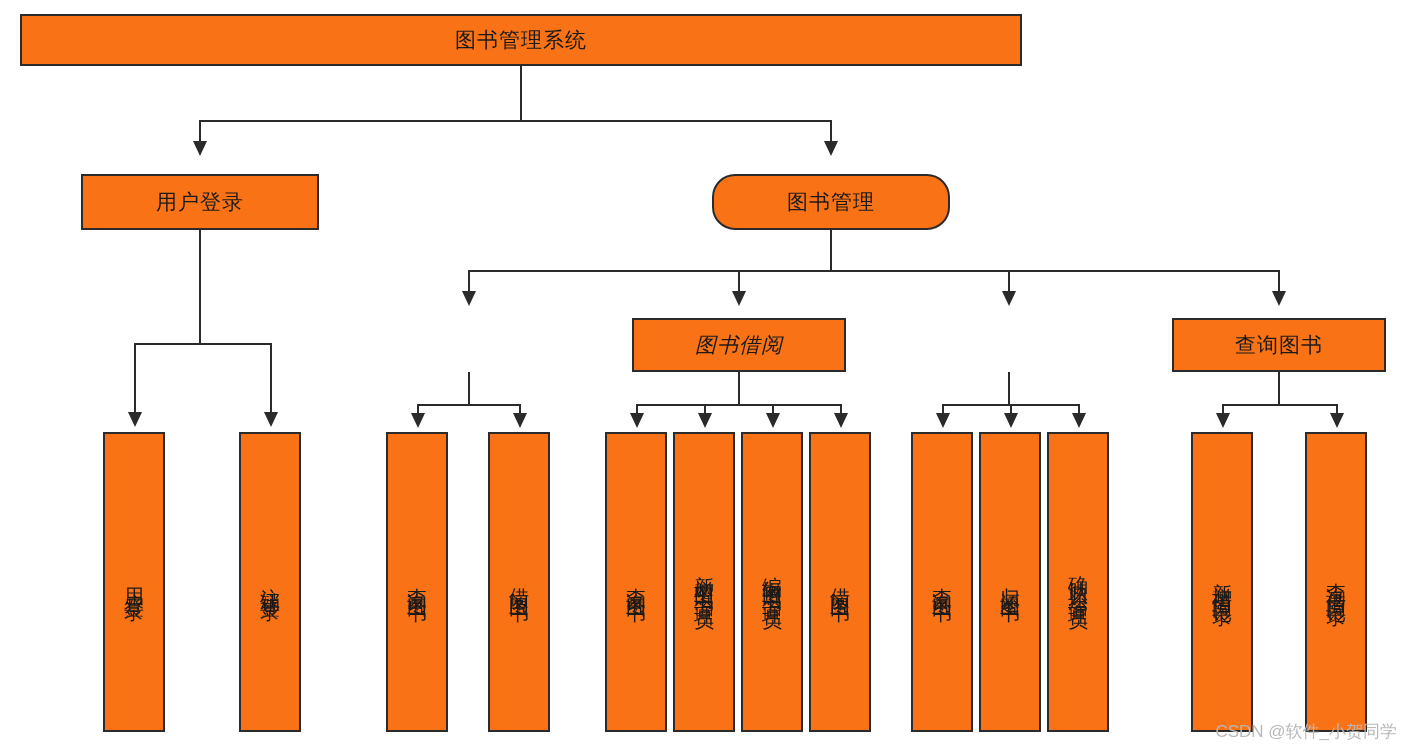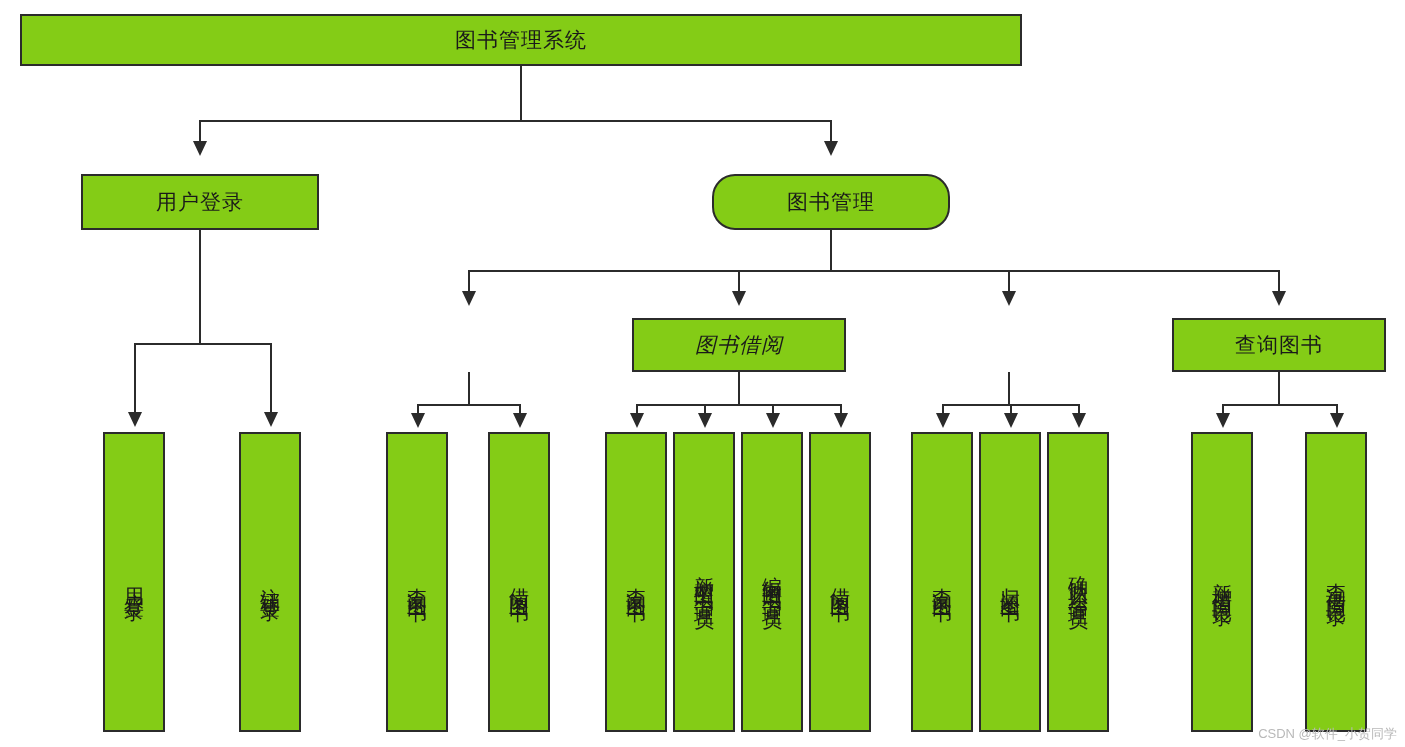--- a/index.html
+++ b/index.html
@@ -15,21 +15,21 @@
     width: 1405px;
     height: 747px;
     background: #ffffff;
     overflow: hidden;
   }
   
   .node {
     position: absolute;
     box-sizing: border-box;
     border: 2px solid #2b2b2b;
-    background: #84cc16;
+    background: #f97316;
     display: flex;
     align-items: center;
     justify-content: center;
     color: #1a1a1a;
   }
   .node.horiz {
     font-size: 21px;
     letter-spacing: 1px;
     line-height: 1.2;
   }
@@ -66,21 +66,21 @@
     border-left: 7px solid transparent;
     border-right: 7px solid transparent;
     border-top: 15px solid #2b2b2b;
   }
 
   
   #watermark {
     position: absolute;
     right: 8px;
     bottom: 4px;
-    font-size: 13px;
+    font-size: 17px;
     color: #b9b9b9;
     white-space: nowrap;
     pointer-events: none;
   }
 </style>
 </head>
 <body>
 
 <div id="canvas">
 

